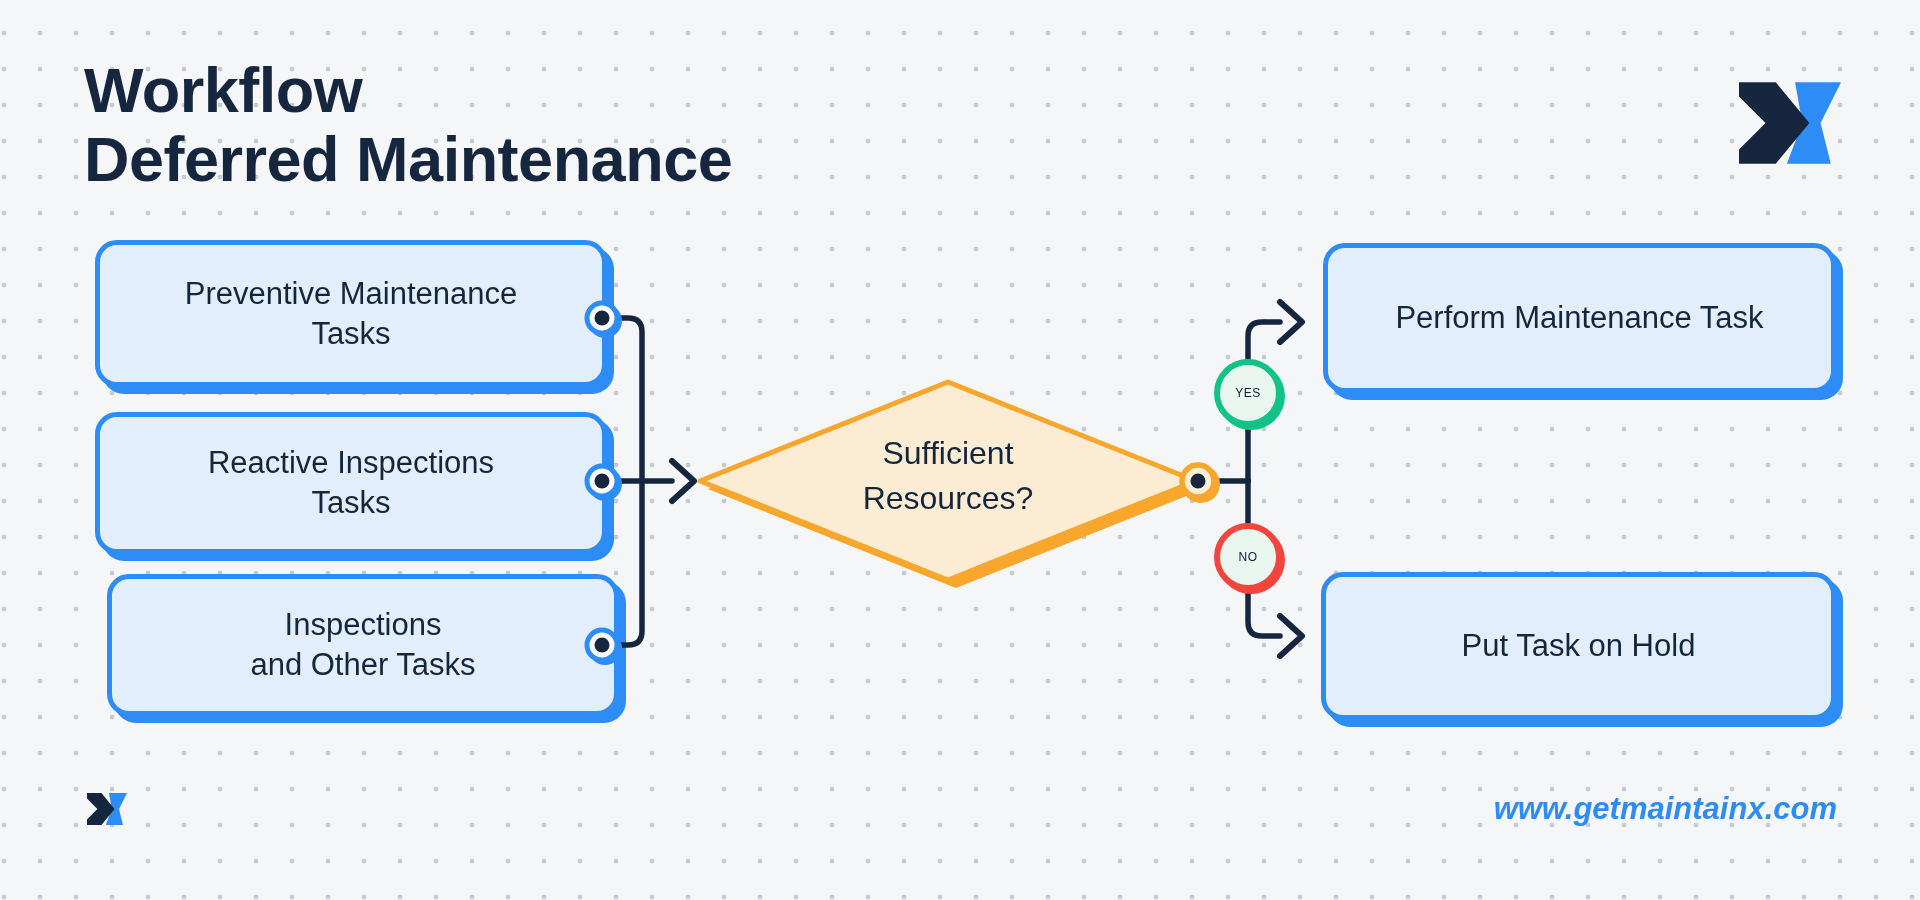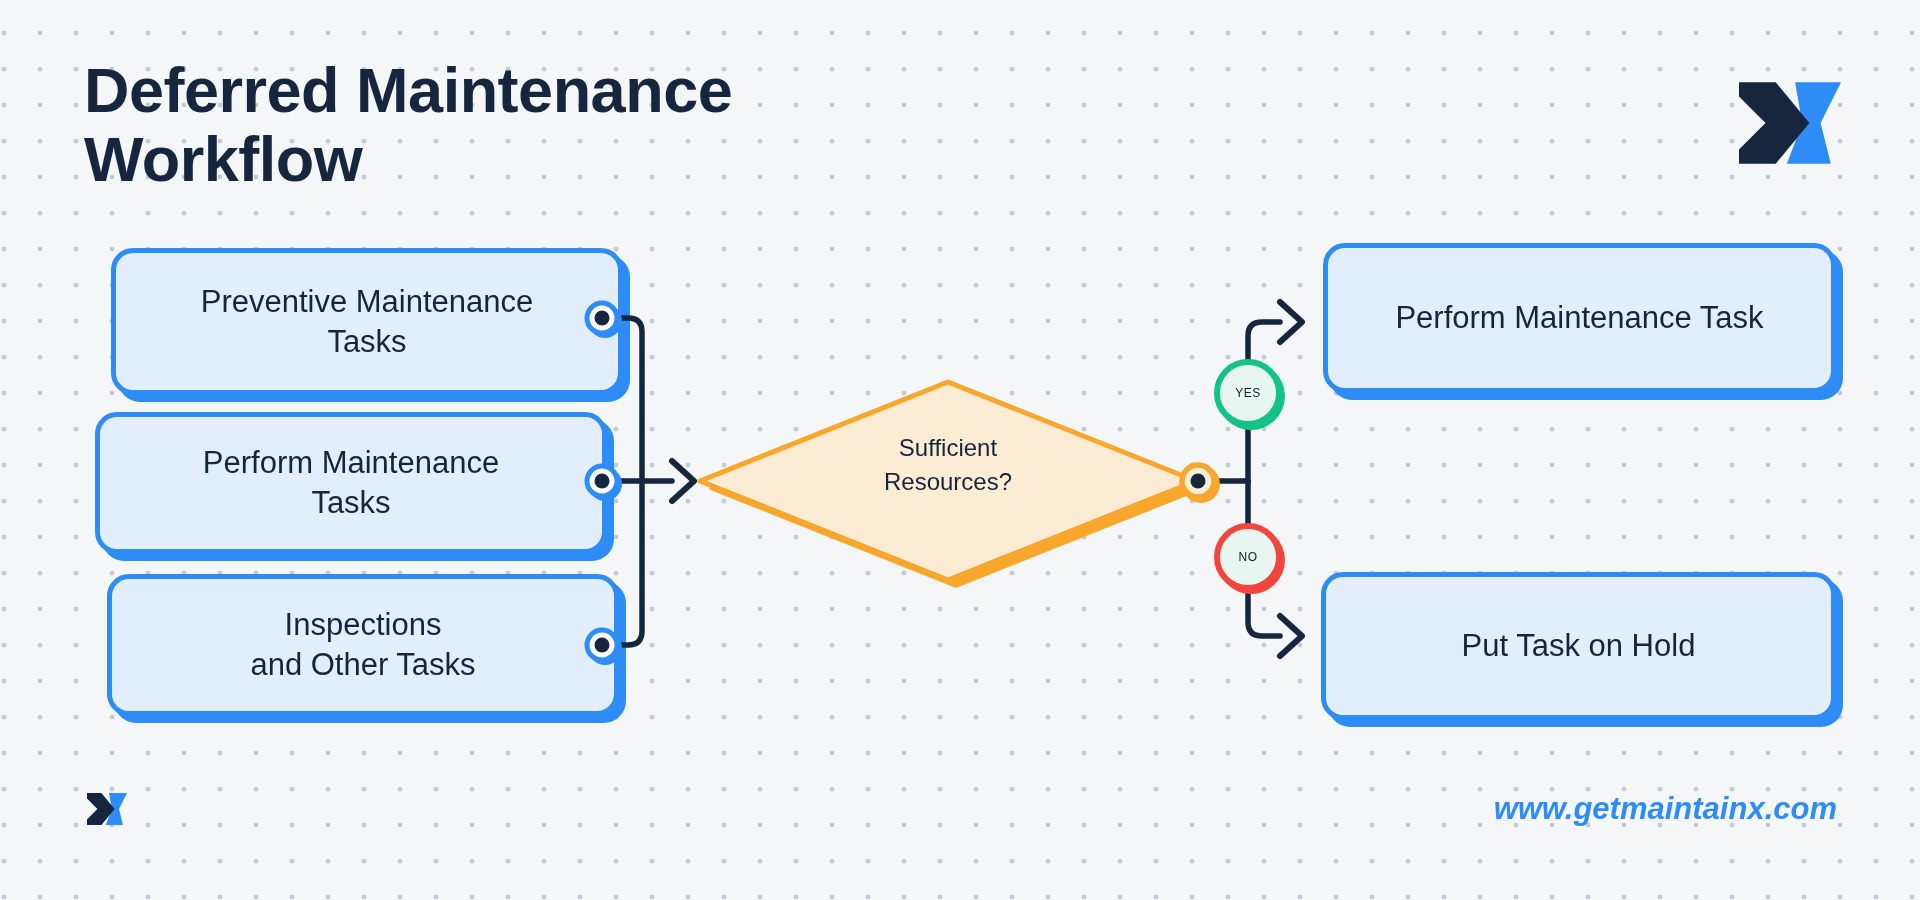--- a/index.html
+++ b/index.html
@@ -26,29 +26,29 @@
     background:#e2eefc;
     border:5px solid #2e8cf7;
     border-radius:22px;
     box-shadow:7px 7px 0 0 #2e8cf7;
     display:flex;flex-direction:column;align-items:center;justify-content:center;
     text-align:center;color:#14263c;
     font-size:31px;line-height:1.28;
   }
   .box span{display:block;}
   .box-src{left:95px;width:512px;}
-  .box-src1{top:248px;height:147px;margin-left:16px;}
+  .box-src1{top:240px;height:147px;}
   .box-src2{top:412px;height:142px;}
   .box-src3{top:574px;height:142px;margin-left:12px;}
   .box-out1{left:1323px;top:243px;width:513px;height:150px;}
   .box-out2{left:1321px;top:572px;width:515px;height:148px;}
   .overlay{position:absolute;left:0;top:0;width:1920px;height:900px;pointer-events:none;}
   .diamond-label{
     position:absolute;left:798px;top:431px;width:300px;
-    text-align:center;color:#14263c;font-size:24px;line-height:1.42;
+    text-align:center;color:#14263c;font-size:32px;line-height:1.42;
   }
   .diamond-label span{display:block;}
   .badge-label{
     position:absolute;width:70px;height:28px;
     display:flex;align-items:center;justify-content:center;
     font-size:12px;font-weight:500;color:#101d31;letter-spacing:0.5px;
   }
   .badge-yes{left:1213px;top:379px;}
   .badge-no{left:1213px;top:543px;}
   .footer-brand{
@@ -61,35 +61,35 @@
     position:absolute;right:83px;top:791px;
     font-size:31px;font-weight:700;color:#2e8cf7;text-decoration:none;font-style:italic;
   }
 </style>
 </head>
 <body>
 
 <div class="canvas">
 
   <h1 class="title">
+    <span>Workflow</span>
     <span>Deferred Maintenance</span>
-    <span>Workflow</span>
   </h1>
 
   <svg class="logo-x" width="102" height="82" viewBox="0 0 100 80">
     <polygon points="55,0 100,0 80,40 90,80 47,80 62,40" fill="#2e8cf7"></polygon>
     <polygon points="0,0 36,0 69,40 36,80 0,80 0,66 26,40 0,14" fill="#16263e"></polygon>
   </svg>
 
   <div class="box box-src box-src1">
     <span>Preventive Maintenance</span>
     <span>Tasks</span>
   </div>
   <div class="box box-src box-src2">
-    <span>Perform Maintenance</span>
+    <span>Reactive Inspections</span>
     <span>Tasks</span>
   </div>
   <div class="box box-src box-src3">
     <span>Inspections</span>
     <span>and Other Tasks</span>
   </div>
 
   <div class="box box-out1">
     <span>Perform Maintenance Task</span>
   </div>

